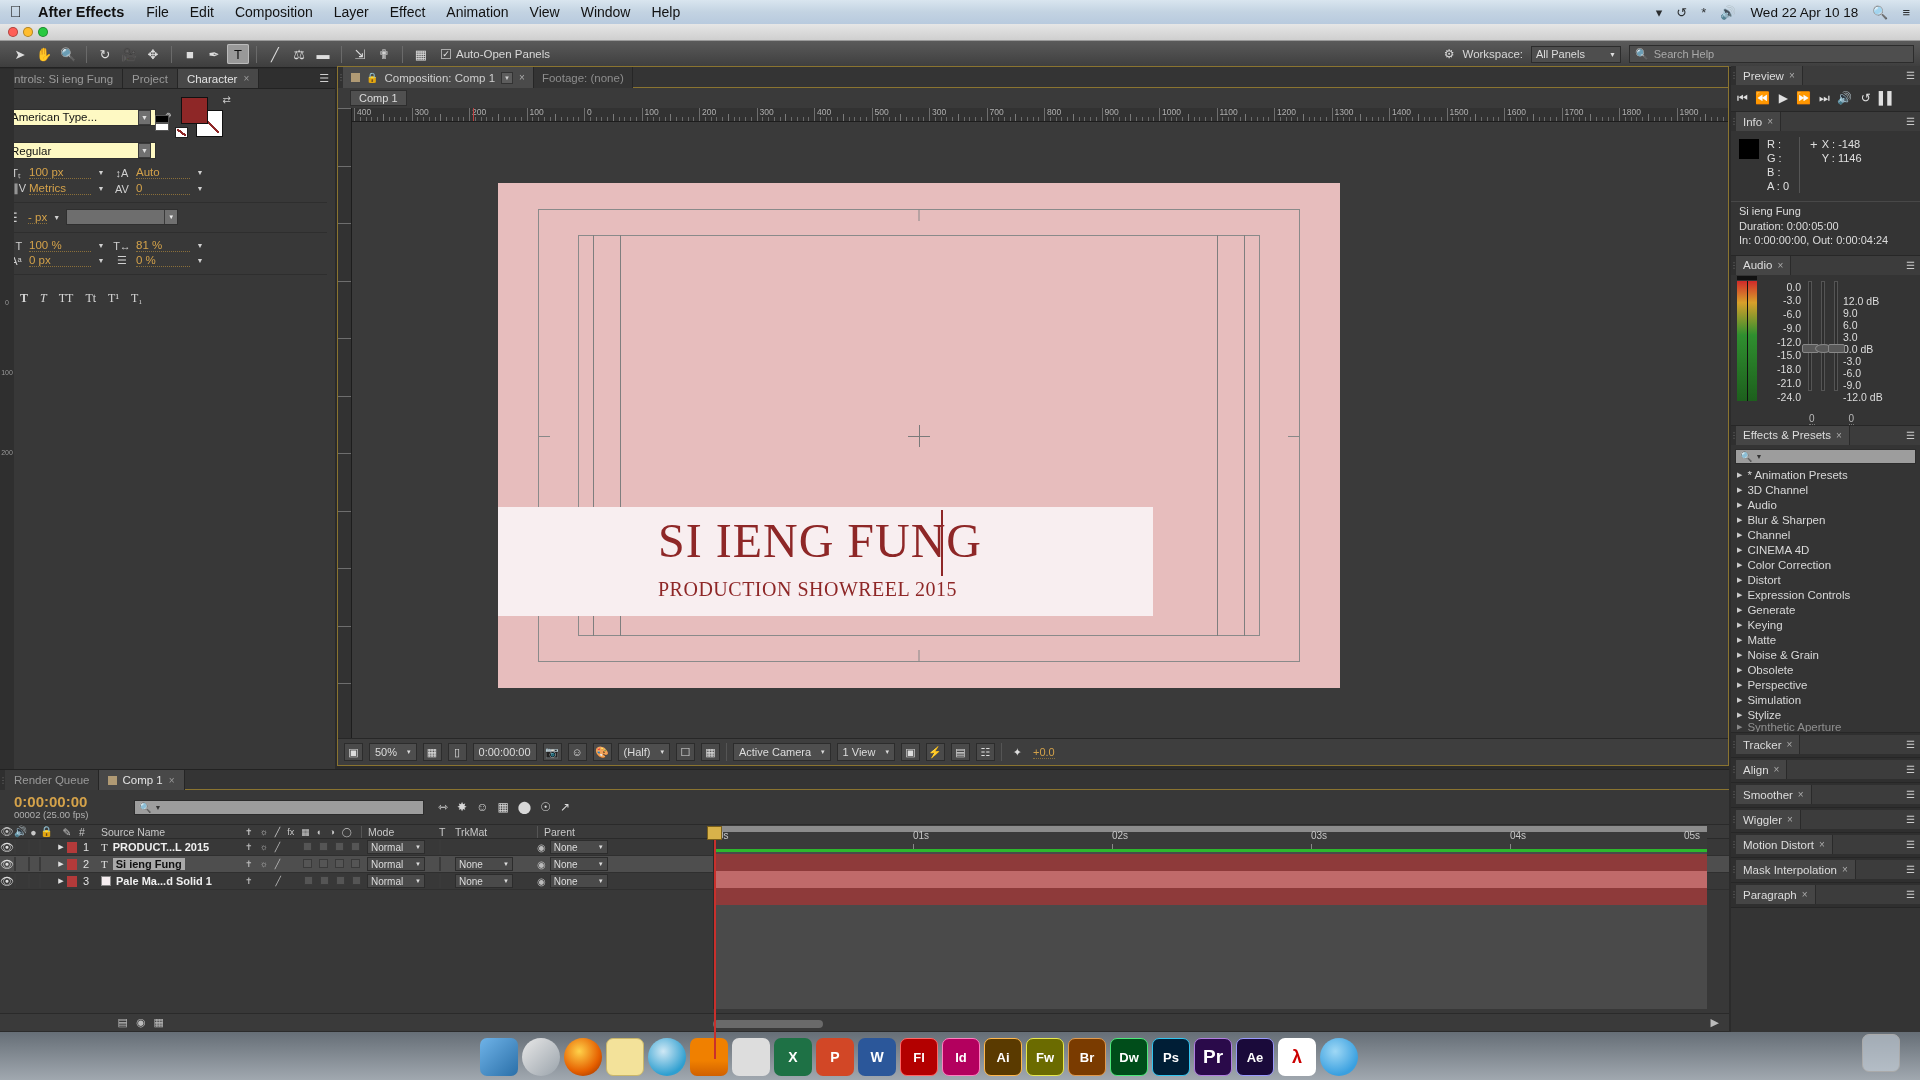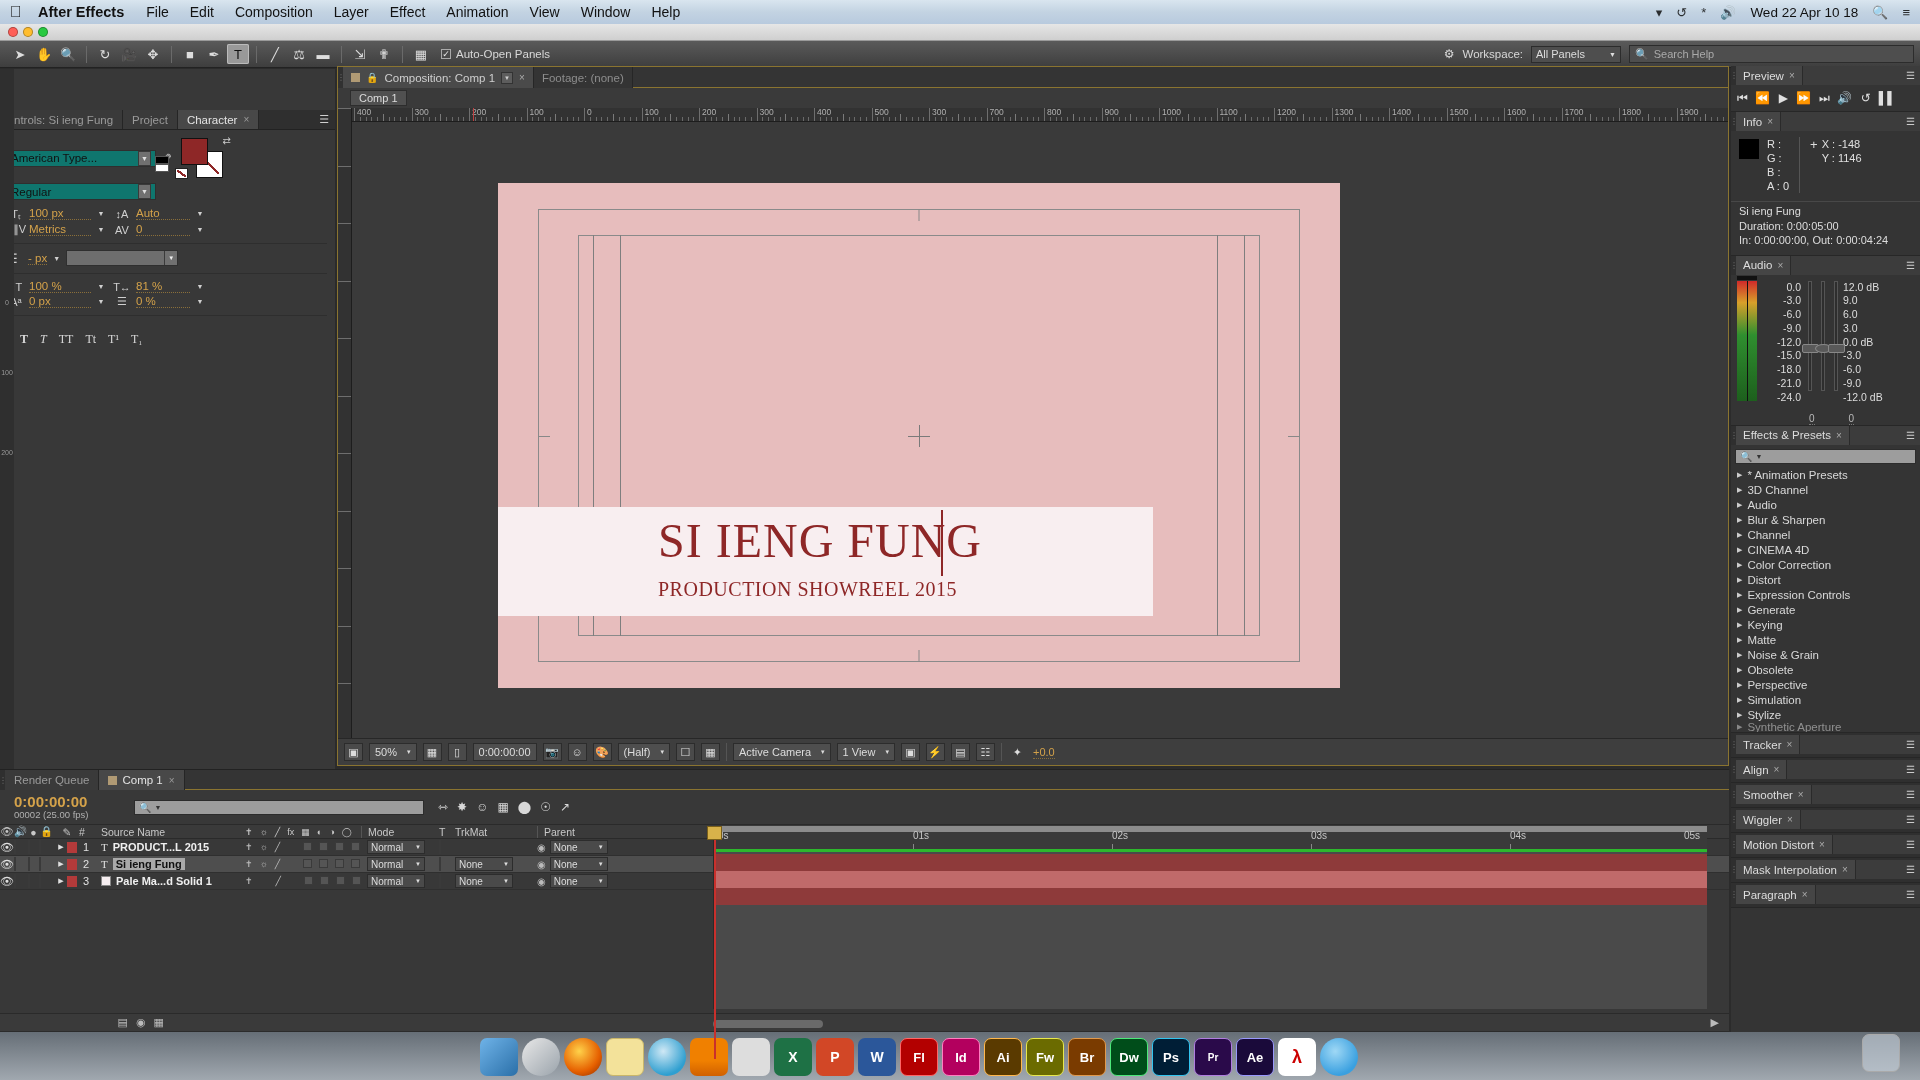--- a/index.html
+++ b/index.html
@@ -41,32 +41,32 @@
      display:flex;align-items:center;justify-content:center;font-size:9px;color:#e8e8e8;}
   #toolbar .wsarea { margin-left:auto; display:flex; align-items:center; gap:8px; padding-right:6px; }
   .ddbox { background:#4e4e4e; border:1px solid #2c2c2c; height:17px; display:flex;
     align-items:center; padding:0 4px; color:#ddd; font-size:11px; min-width:90px; }
   .ddbox .arr { margin-left:auto; font-size:7px; padding-left:8px; }
   .helpbox { background:#4e4e4e; border:1px solid #2c2c2c; height:18px; width:285px;
     display:flex; align-items:center; padding:0 5px; gap:5px; color:#aaa; font-size:11px; }
 
   
   #leftcol { position:absolute; left:0; top:69px; width:335px; height:700px; background:#383838; }
-  .tabrow { height:20px; background:#2f2f2f; display:flex; align-items:stretch; border-bottom:1px solid #222;margin-top:41px;}
+  .tabrow { height:20px; background:#2f2f2f; display:flex; align-items:stretch; border-bottom:1px solid #222;}
   .ptab { display:flex; align-items:center; padding:0 9px; font-size:11.5px; color:#9a9a9a;
      background:#3a3a3a; border-right:1px solid #252525; position:relative; }
   .ptab.active { background:#484848; color:#e3e3e3; }
   .ptab .x { margin-left:6px; font-size:10px; color:#9a9a9a; }
   .gripv { width:5px; display:flex; align-items:center; justify-content:center; font-size:8px;
     color:#777; letter-spacing:-1px; }
   .menuicon { margin-left:auto; padding:0 6px; color:#cfcfcf; font-size:11px; display:flex; align-items:center;}
 
   .charbody { padding:8px 6px 0 6px; }
   .frow { display:flex; align-items:center; gap:5px; margin-bottom:5px; }
-  .fontsel { background:#0f766e; border:1px solid #2f2f2f; height:17px; width:150px;
+  .fontsel { background:#fef9c3; border:1px solid #2f2f2f; height:17px; width:150px;
     display:flex; align-items:center; padding:0 4px; font-size:11.5px; color:#111; }
   .selarr { margin-left:auto; width:13px; height:15px; background:#707070; border:1px solid #3a3a3a;
     display:flex; align-items:center; justify-content:center; font-size:7px; color:#e0e0e0;}
   .swatchwrap { position:relative; width:48px; height:40px; margin-left:2px; }
   .sw-fill { position:absolute; left:2px; top:0; width:27px; height:27px; background:#8e2727;
     border:1px solid #111; }
   .sw-stroke { position:absolute; left:17px; top:13px; width:27px; height:27px; background:#fff;
     border:1px solid #111; }
   .sw-stroke:after{content:"";position:absolute;left:3px;top:3px;right:3px;bottom:3px;
     background:linear-gradient(to top right,transparent 45%,#8e2727 45%,#8e2727 55%,transparent 55%);}
@@ -172,21 +172,21 @@
     background:linear-gradient(to bottom,#d02a2a 0%,#d8a02a 18%,#2f8f2f 45%,#1d5f1d 100%); }
   .vumeter:before{content:"";position:absolute;left:50%;top:0;bottom:0;width:1px;background:#111;}
   .vucap{position:absolute;left:0;right:0;top:-5px;height:4px;background:#111;}
   .dbscale { width:42px; display:flex; flex-direction:column; justify-content:space-between;
     height:122px; text-align:right; padding-right:2px; }
   .faders { display:flex; gap:9px; padding:0 5px; position:relative; }
   .fader { width:4px; height:110px; background:#2e2e2e; border:1px solid #555; position:relative; }
   .knob { position:absolute; left:-7px; top:62px; width:17px; height:9px; background:#595959;
     border:1px solid #888; border-radius:2px; }
   .knob.ell { border-radius:50%; }
-  .dbright { width:46px; display:flex; flex-direction:column; justify-content:space-between;
+  .dbright { width:46px; display:flex; flex-direction:column; justify-content:flex-end;
     height:122px; }
   .audionums { display:flex; font-size:10px; color:#bbb; padding:0 6px; gap:34px; margin-top:2px;}
 
   .epsearch { margin:4px 4px; height:15px; background:#9d9d9d; border:1px solid #2c2c2c;
     display:flex; align-items:center; padding:0 4px; font-size:10px; color:#333; gap:3px; }
   .eplist { }
   .epitem { display:flex; align-items:center; gap:5px; padding:1.5px 6px; font-size:11.5px; color:#d9d9d9; }
   .epitem .tri { font-size:7px; color:#ccc; }
 
   .collapsed { height:25px; background:#2f2f2f; display:flex; align-items:center;
@@ -1257,19 +1257,19 @@
     <span class="dicon" style="background:#1e7145">X</span>
     <span class="dicon" style="background:#d24726">P</span>
     <span class="dicon" style="background:#2b579a">W</span>
     <span class="dicon" style="background:#b30000;border:1px solid #ff6666;font-size:13px">Fl</span>
     <span class="dicon" style="background:#b3005e;border:1px solid #ff7ec0;font-size:13px">Id</span>
     <span class="dicon" style="background:#5a3a00;border:1px solid #ffb84d;font-size:13px">Ai</span>
     <span class="dicon" style="background:#6b6b00;border:1px solid #e8e84d;font-size:13px">Fw</span>
     <span class="dicon" style="background:#7a3b00;border:1px solid #e09a4d;font-size:13px">Br</span>
     <span class="dicon" style="background:#004d1a;border:1px solid #4de87a;font-size:13px">Dw</span>
     <span class="dicon" style="background:#001e36;border:1px solid #31c5f0;font-size:13px">Ps</span>
-    <span class="dicon" style="background:#2a0a4a;border:1px solid #b07de0;font-size:10px">Pr</span>
+    <span class="dicon" style="background:#2a0a4a;border:1px solid #b07de0;font-size:19px">Pr</span>
     <span class="dicon" style="background:#1a0a3a;border:1px solid #9999ff;font-size:13px">Ae</span>
     <span class="dicon" style="background:#ffffff;color:#c00;font-size:18px">λ</span>
     <span class="dicon round" style="background:radial-gradient(circle at 40% 35%,#9fd8f5,#3aa0e0 70%)"></span>
   </div>
   <span id="trash" class="dicon" style="background:rgba(200,210,220,.6);border:1px solid #aaa"></span>
 </div>
 
 </body></html>

